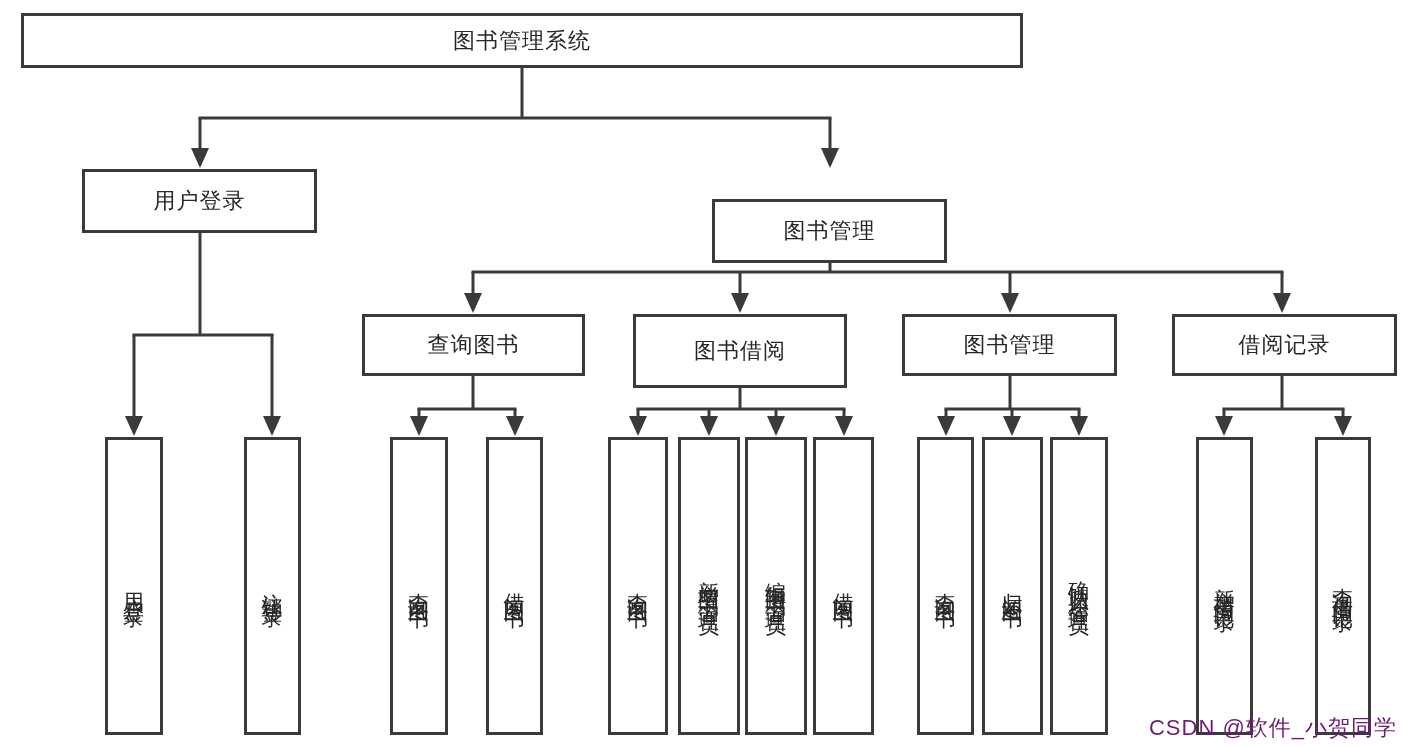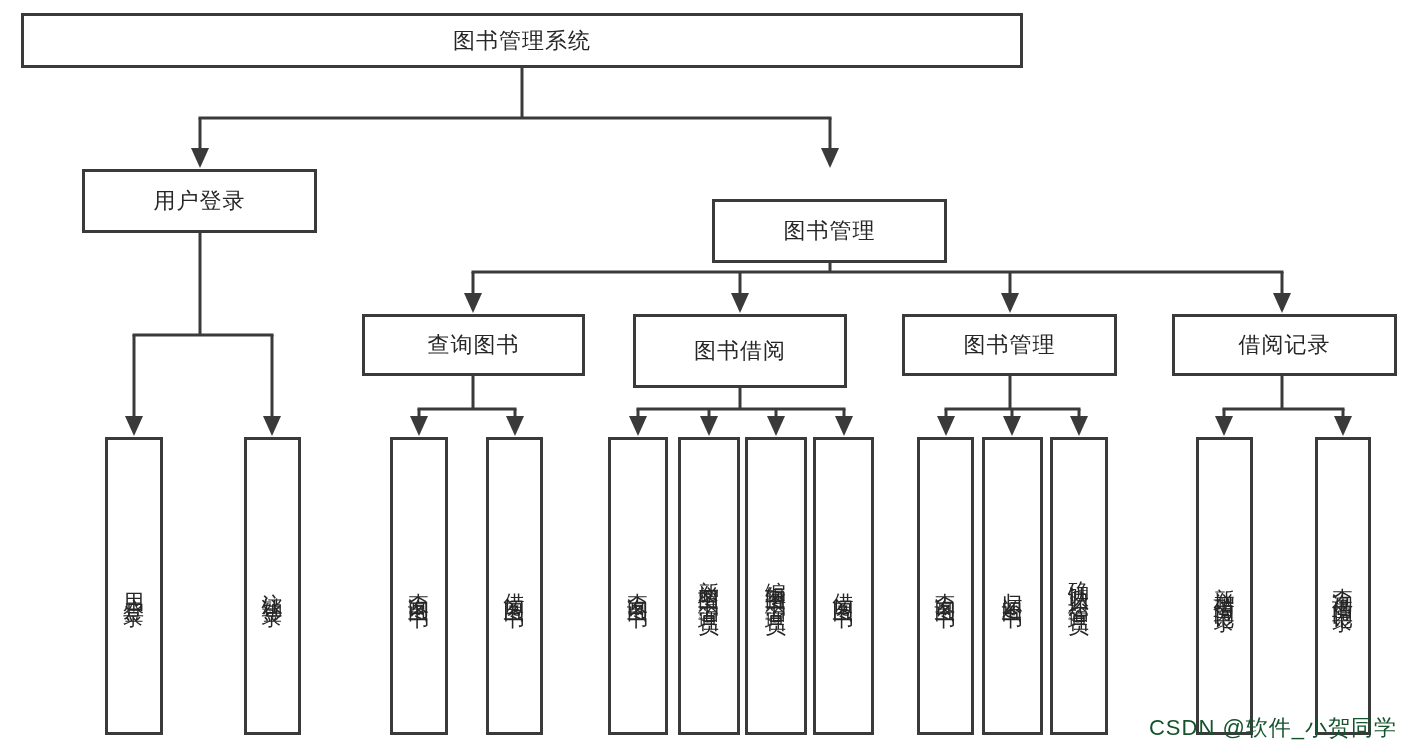--- a/index.html
+++ b/index.html
@@ -26,21 +26,21 @@
     font-size:21px;
   }
   .node.vert .vlabel{
     writing-mode:vertical-rl;
     text-orientation:mixed;
     letter-spacing:5px;
     line-height:1;
   }
   .watermark{
     position:absolute;
-    color:#14532d;
+    color:#701a75;
     font-size:22px;
     letter-spacing:1px;
     white-space:nowrap;
   }
 </style>
 </head>
 <body>
 
 <div id="stage">
 

